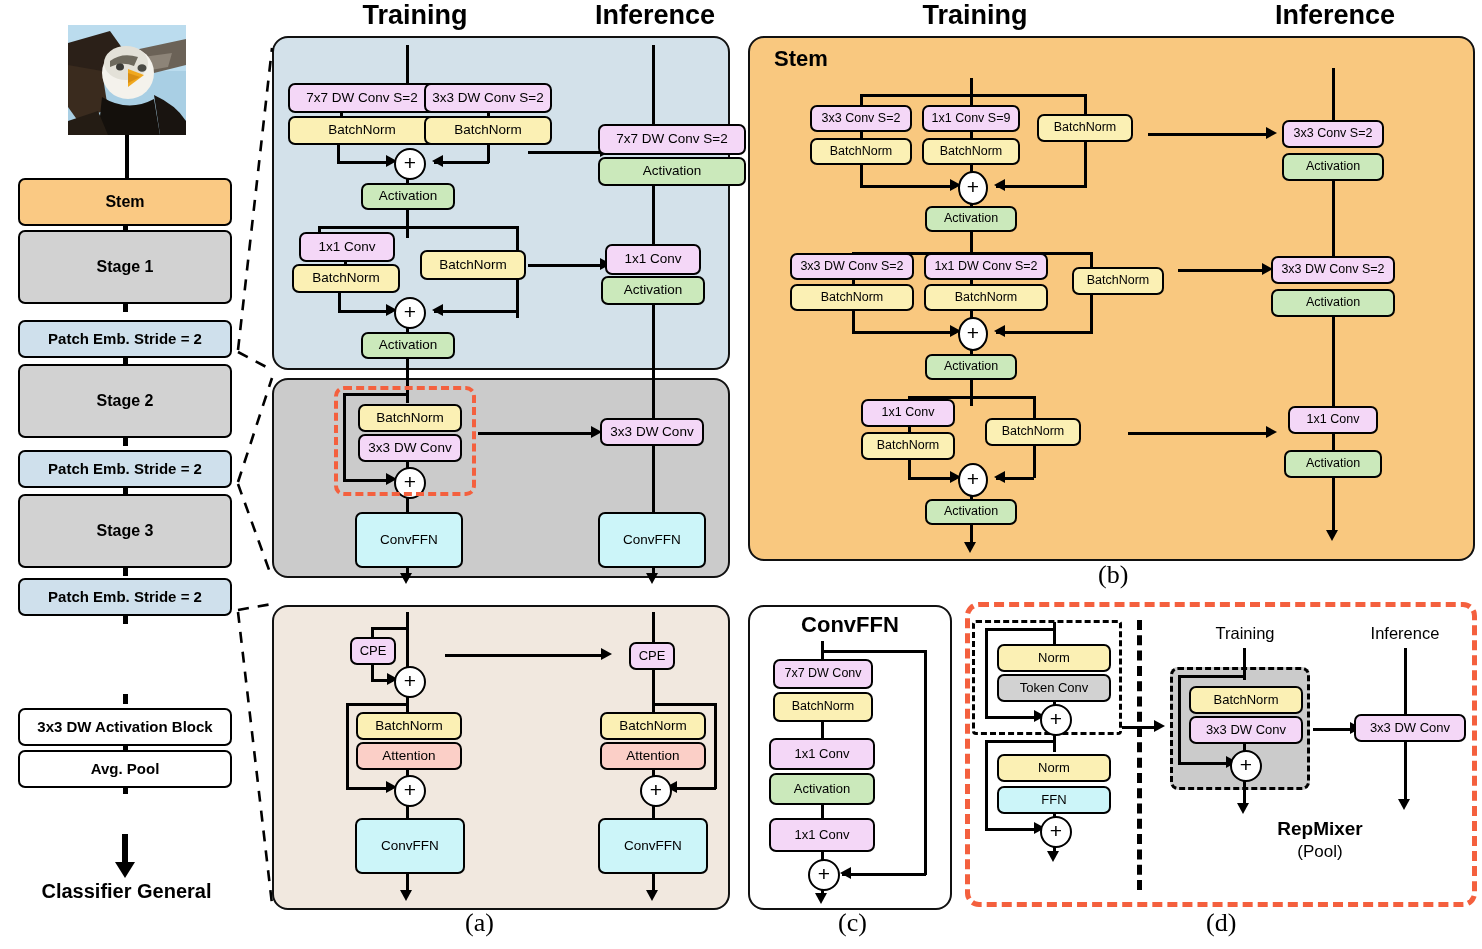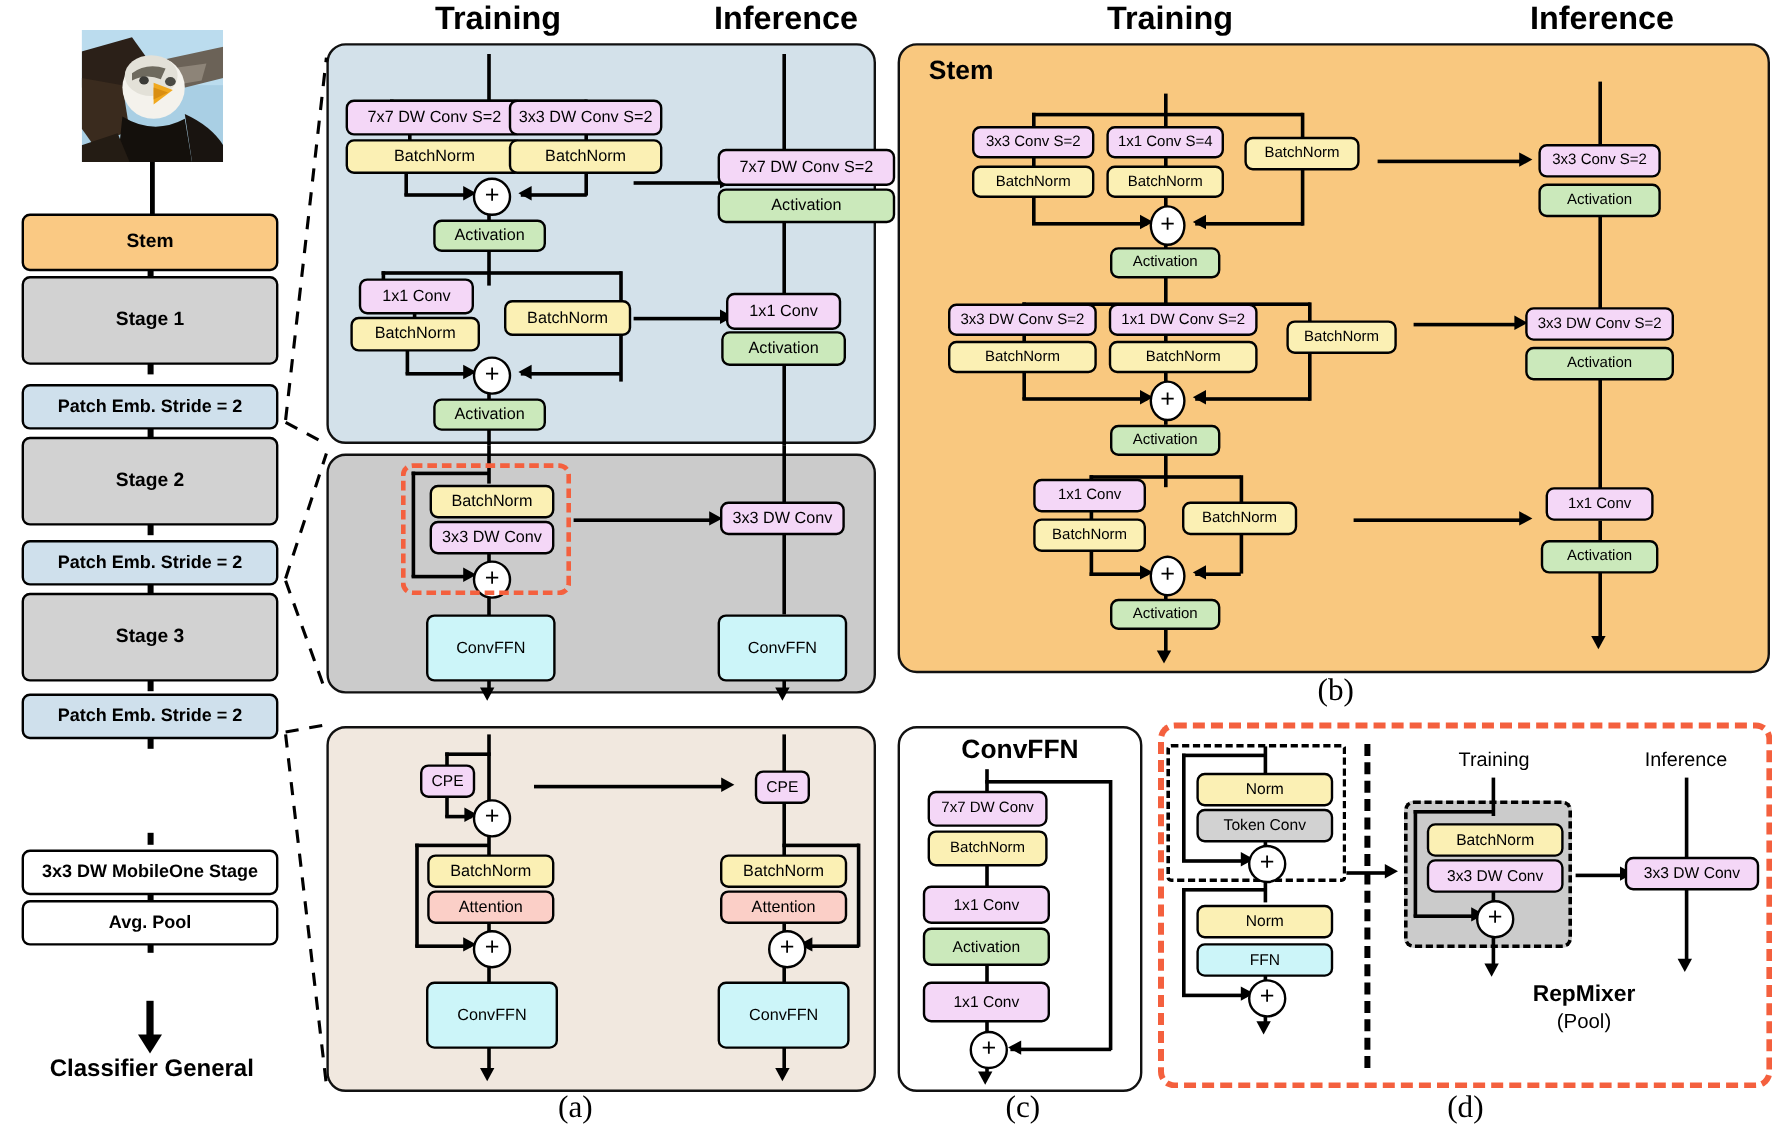--- a/index.html
+++ b/index.html
@@ -125,21 +125,21 @@
   <div class="ln vl" style="left:123px;top:566px;width:5px;height:10px;"></div>
 
   <div class="node bluefill" style="left:18px;top:578px;width:214px;height:38px;font-size:15px;font-weight:bold;">
     <span>Patch Emb. Stride = 2</span>
   </div>
   <div class="ln vl" style="left:123px;top:614px;width:5px;height:10px;"></div>
 
   <div class="ln vl" style="left:123px;top:694px;width:5px;height:10px;"></div>
 
   <div class="node whiteb" style="left:18px;top:708px;width:214px;height:38px;font-size:15px;font-weight:bold;">
-    <span>3x3 DW MobileOne Stage</span>
+    <span>3x3 DW Activation Block</span>
   </div>
   <div class="ln vl" style="left:123px;top:744px;width:5px;height:8px;"></div>
 
   <div class="node whiteb" style="left:18px;top:750px;width:214px;height:38px;font-size:15px;font-weight:bold;">
     <span>Avg. Pool</span>
   </div>
   <div class="ln vl" style="left:123px;top:786px;width:5px;height:8px;"></div>
 
 
   <div class="ln vl" style="left:122px;top:834px;width:6px;height:32px;"></div>
@@ -394,21 +394,21 @@
 
   <div class="node pink" style="left:810px;top:105px;width:102px;height:27px;font-size:12.5px;">
     <span>3x3 Conv S=2</span>
   </div>
   <div class="node yellow" style="left:810px;top:138px;width:102px;height:27px;font-size:12.5px;">
     <span>BatchNorm</span>
   </div>
   <div class="ln vl" style="left:860px;top:130px;height:10px;"></div>
 
   <div class="node pink" style="left:922px;top:105px;width:98px;height:27px;font-size:12.5px;">
-    <span>1x1 Conv S=4</span>
+    <span>1x1 Conv S=9</span>
   </div>
   <div class="node yellow" style="left:922px;top:138px;width:98px;height:27px;font-size:12.5px;">
     <span>BatchNorm</span>
   </div>
   <div class="ln vl" style="left:970px;top:130px;height:10px;"></div>
 
   <div class="node yellow" style="left:1037px;top:114px;width:96px;height:28px;font-size:12.5px;">
     <span>BatchNorm</span>
   </div>
 

